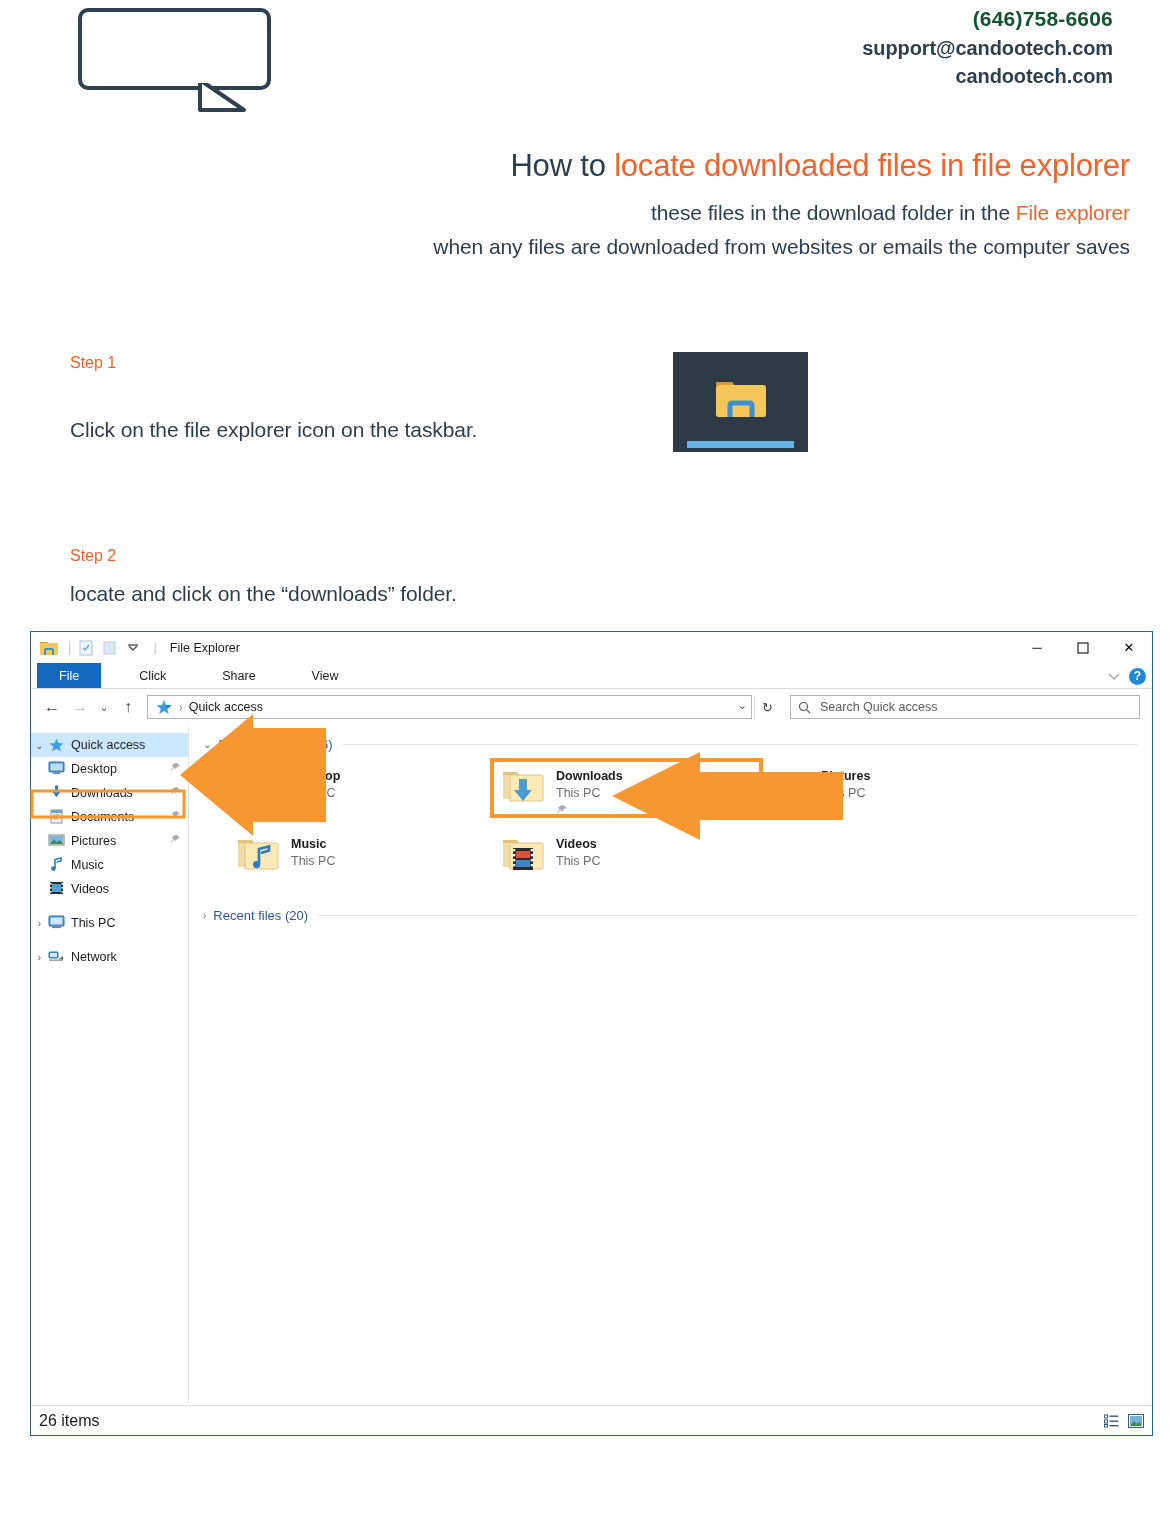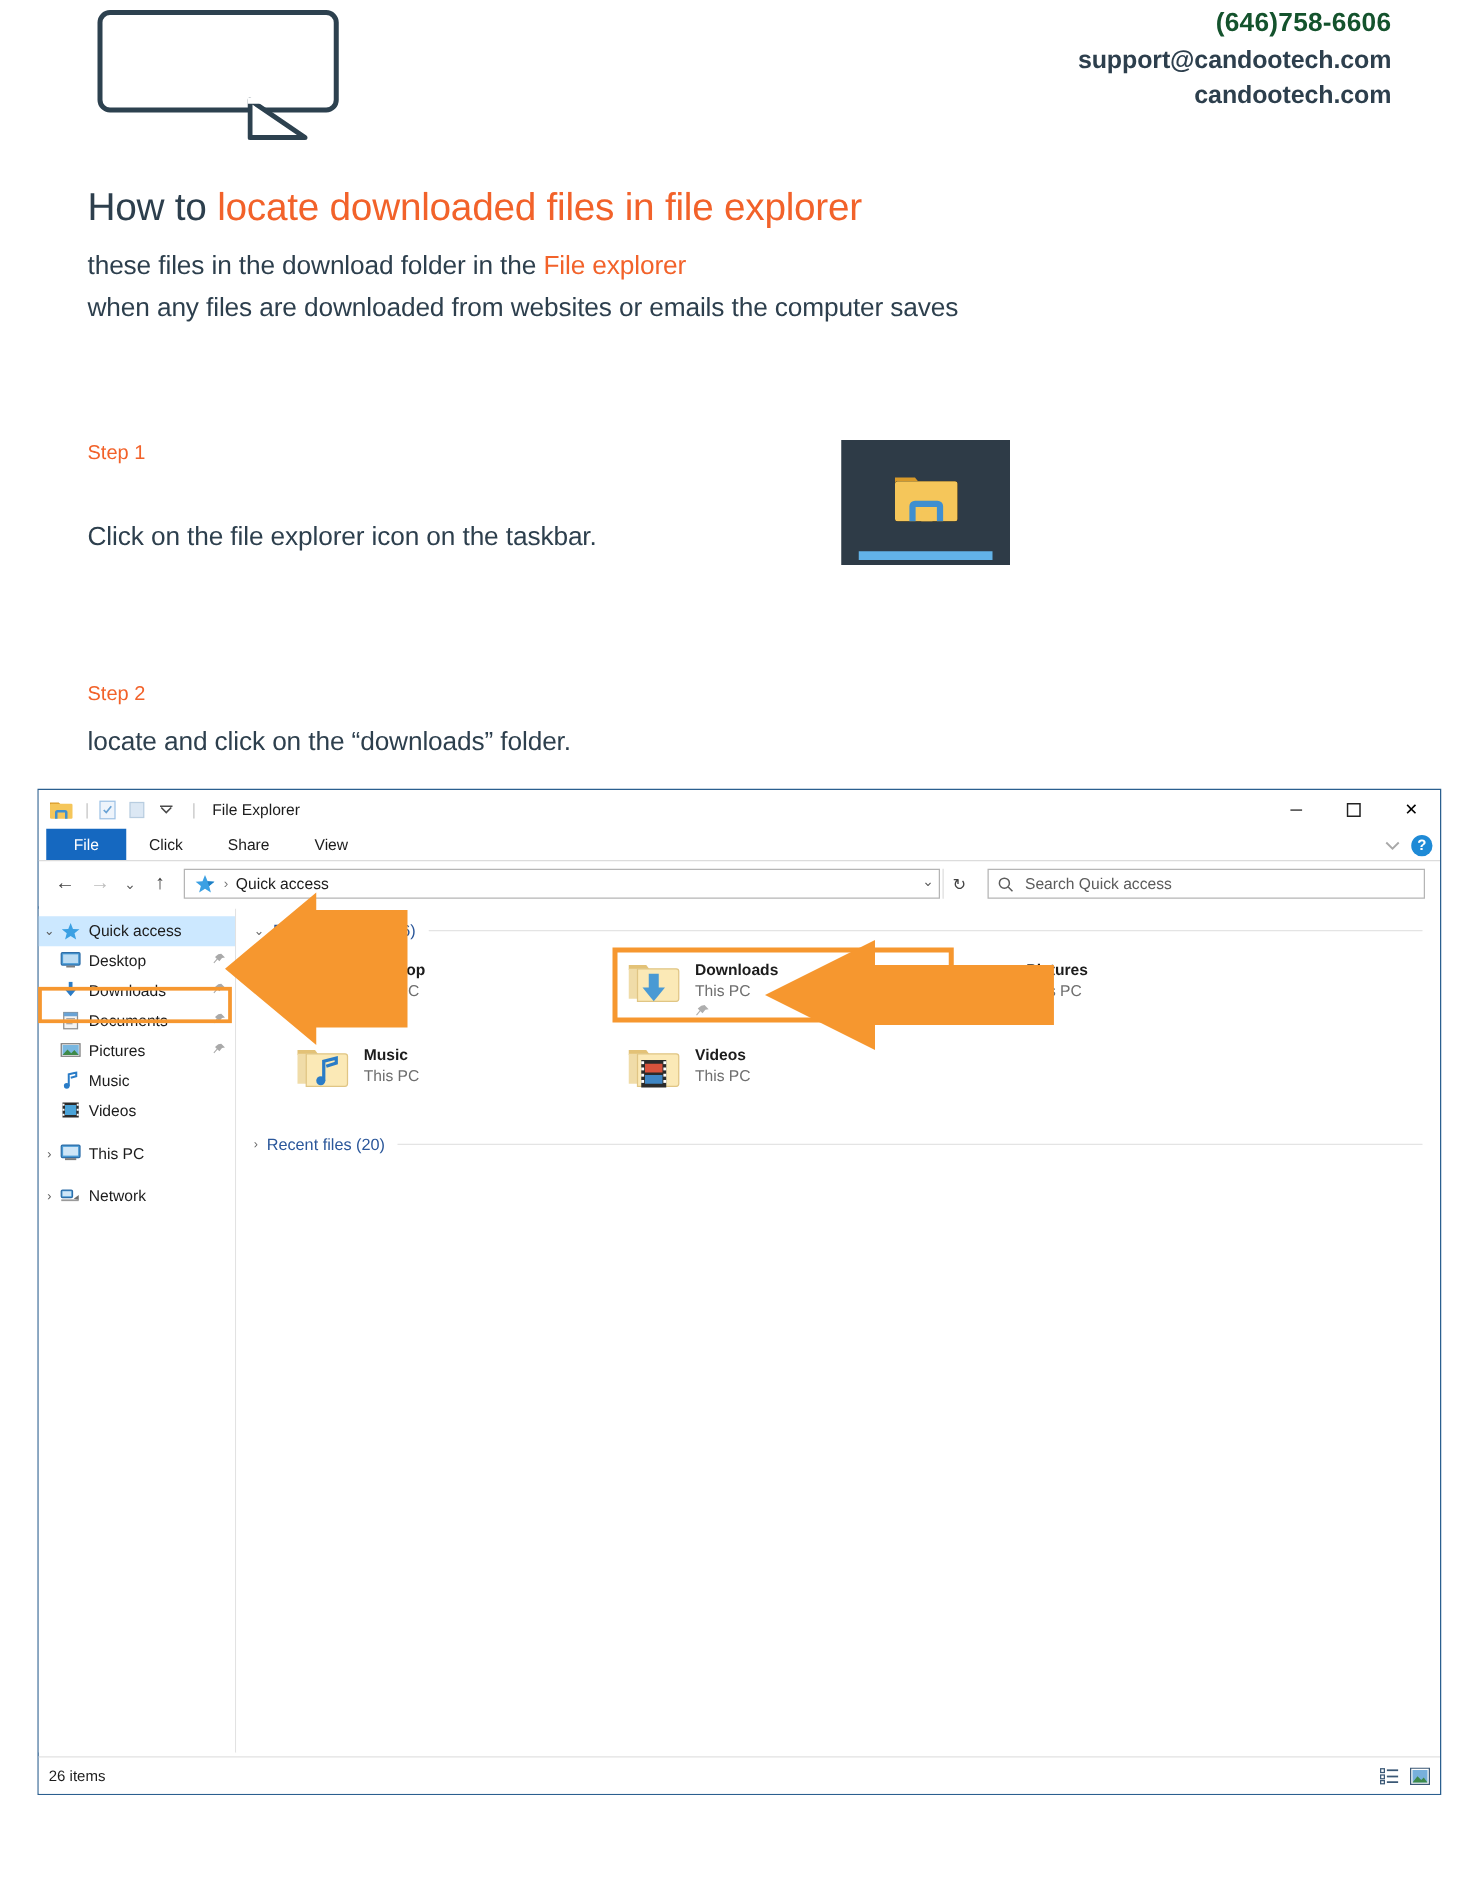--- a/index.html
+++ b/index.html
@@ -56,21 +56,21 @@
     letter-spacing: 0.2px;
   }
   .contact-email, .contact-site {
     color: #2d3f4d;
     font-size: 20px;
     font-weight: bold;
     letter-spacing: -0.1px;
   }
 
   
-  .intro { position: absolute; left: 70px; top: 148px; width: 1060px; }
+  .intro { position: absolute; left: 70px; top: 148px; width: 1060px; text-align: right; }
   .intro-title {
     font-size: 31px;
     color: #2d3f4d;
     letter-spacing: -0.2px;
     margin-bottom: 12px;
   }
   .intro-title .hl { color: #f2622a; }
   .intro-line {
     font-size: 21px;
     color: #2d3f4d;
@@ -155,20 +155,21 @@
   }
 
   
   .ribbon {
     height: 26px;
     display: flex;
     align-items: stretch;
     border-bottom: 1px solid #dcdcdc;
     position: relative;
     background: #ffffff;
+    gap: 20px;
   }
   .tab {
     display: flex; align-items: center;
     padding: 0 18px;
     font-size: 12.5px;
     color: #1c1c1c;
   }
   .tab.file {
     background: #1568c0;
     color: #ffffff;
@@ -317,21 +318,21 @@
   
   .statusbar {
     position: absolute;
     bottom: 0; left: 0;
     width: 1121px; height: 30px;
     border-top: 1px solid #e2e2e2;
     display: flex; align-items: center;
     padding: 0 8px;
     background: #ffffff;
   }
-  .status-text { font-size: 12px; color: #1c1c1c; }
+  .status-text { font-size: 16px; color: #1c1c1c; }
   .status-views { margin-left: auto; display: flex; gap: 8px; align-items: center; }
 
   
   .arrow-overlay {
     position: absolute;
     left: 0; top: 0;
     width: 1173px; height: 1518px;
     pointer-events: none;
   }
 </style>

